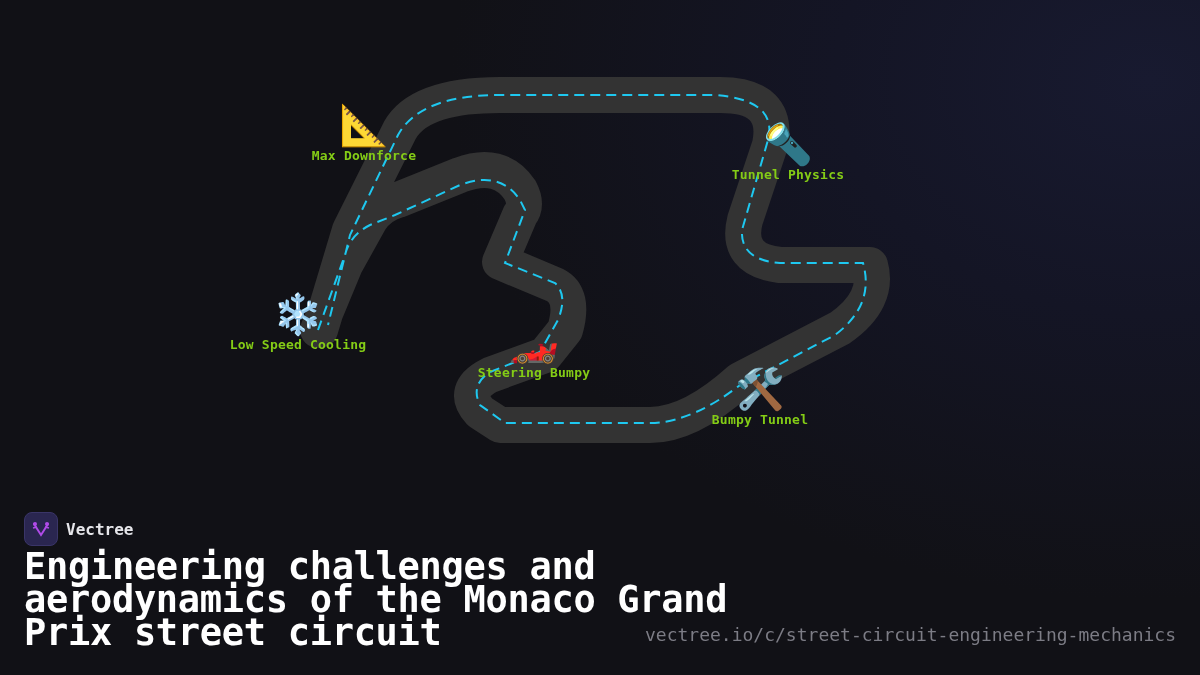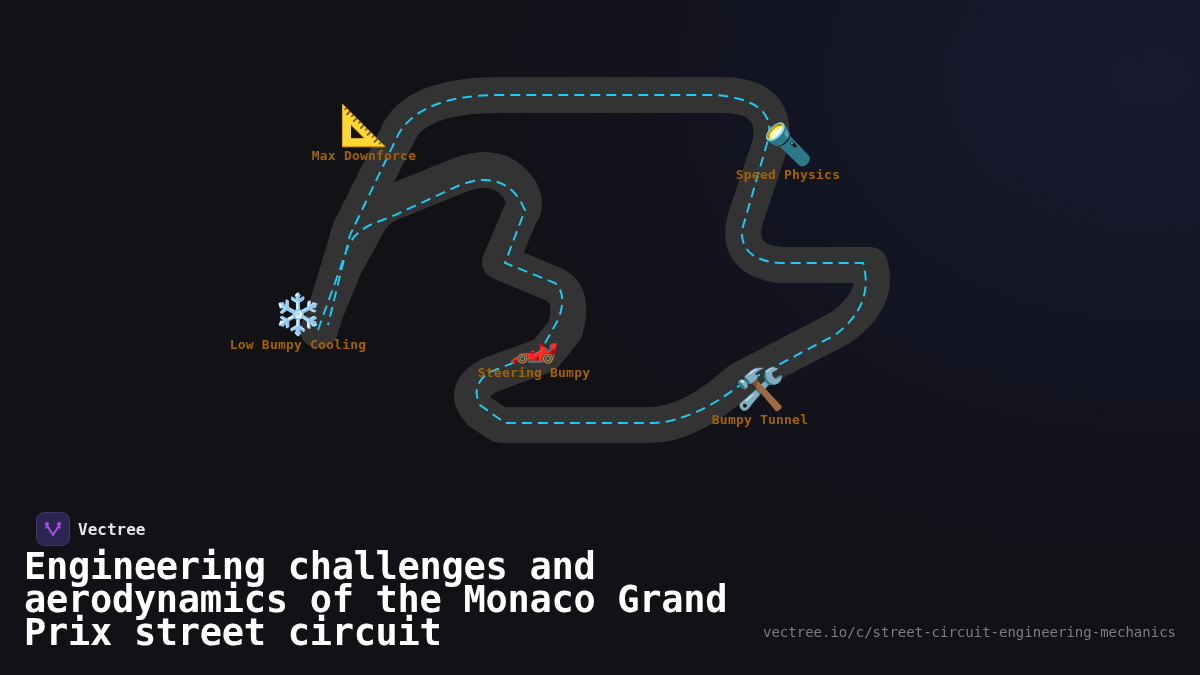--- a/index.html
+++ b/index.html
@@ -6,52 +6,52 @@
   body {
     width:1200px; height:675px; overflow:hidden; position:relative;
     background: radial-gradient(ellipse 700px 520px at 1150px 80px, #181a30 0%, #141525 45%, #111116 100%);
     background-color:#111116;
     font-family: "DejaVu Sans Mono", "Liberation Mono", monospace;
     color:#fff;
   }
   .map { position:absolute; left:0; top:0; width:1200px; height:675px; }
   .marker { position:absolute; text-align:center; transform:translateX(-50%); }
   .marker .icon { font-size:40px; line-height:46px; display:block; font-family: "DejaVu Sans", sans-serif; }
-  .marker .label { font-size:13px; font-weight:bold; color:#a16207; white-space:nowrap; display:block; letter-spacing:0.2px; }
-  .brand { position:absolute; left:24px; top:512px; display:flex; align-items:center; gap:8px;margin-left:12px; }
+  .marker .label { font-size:13px; font-weight:bold; color:#84cc16; white-space:nowrap; display:block; letter-spacing:0.2px; }
+  .brand { position:absolute; left:24px; top:512px; display:flex; align-items:center; gap:8px; }
   .brand-logo { width:34px; height:34px; border-radius:8px; background:#2a2650; border:1px solid #3a3568; box-sizing:border-box; display:flex; align-items:center; justify-content:center; }
   .brand-name { font-size:16px; font-weight:bold; color:#e6e6ea; }
   .title { position:absolute; left:24px; top:550px; width:720px; font-size:37px; font-weight:bold; line-height:33px; color:#ffffff; margin:0; letter-spacing:-0.3px; }
-  .url { position:absolute; right:24px; top:624px; font-size:14px; color:#7c7c85; }
+  .url { position:absolute; right:24px; top:624px; font-size:18px; color:#7c7c85; }
 </style>
 </head>
 <body>
 
 <svg class="map" viewBox="0 0 1200 675" xmlns="http://www.w3.org/2000/svg">
   <g fill="none" stroke="#333333" stroke-width="36" stroke-linecap="round" stroke-linejoin="round">
     <path d="M318,330 L345,265 L370,220 Q380,205 398,200 L460,175 Q500,160 520,190 Q528,205 520,215 L500,262 L555,285 Q575,295 565,330 L545,355 L490,375 Q460,390 480,412 L500,425 L650,425 Q690,425 740,380 L840,328 Q880,300 870,265 L780,265 Q735,260 745,220 L770,145 Q780,95 720,95 L500,95 Q420,95 400,130 L350,230 L320,330"></path>
   </g>
   <g fill="none" stroke="#1ec8f0" stroke-width="2" stroke-dasharray="10,6" stroke-linecap="butt">
     <path d="M318,330 L345,255 Q350,235 370,225 L395,215 L460,185 Q500,170 520,200 L525,210 L505,263 L555,283 Q568,295 558,320 L540,352 L490,372 Q470,385 480,405 L505,423 L655,423 Q695,420 740,385 L835,335 Q875,305 863,263 L780,263 Q740,260 742,230 L768,140 Q778,100 715,95 L500,95 Q420,95 398,135 L350,235 L328,325"></path>
   </g>
 </svg>
 
 <div class="marker" style="left:364px; top:102px;">
   <span class="icon">📐</span>
   <span class="label">Max Downforce</span>
 </div>
 
 <div class="marker" style="left:788px; top:121px;">
   <span class="icon">🔦</span>
-  <span class="label">Speed Physics</span>
+  <span class="label">Tunnel Physics</span>
 </div>
 
 <div class="marker" style="left:298px; top:291px;">
   <span class="icon">❄️</span>
-  <span class="label">Low Bumpy Cooling</span>
+  <span class="label">Low Speed Cooling</span>
 </div>
 
 <div class="marker" style="left:534px; top:319px;">
   <span class="icon">🏎️</span>
   <span class="label">Steering Bumpy</span>
 </div>
 
 <div class="marker" style="left:760px; top:366px;">
   <span class="icon">🛠️</span>
   <span class="label">Bumpy Tunnel</span>

